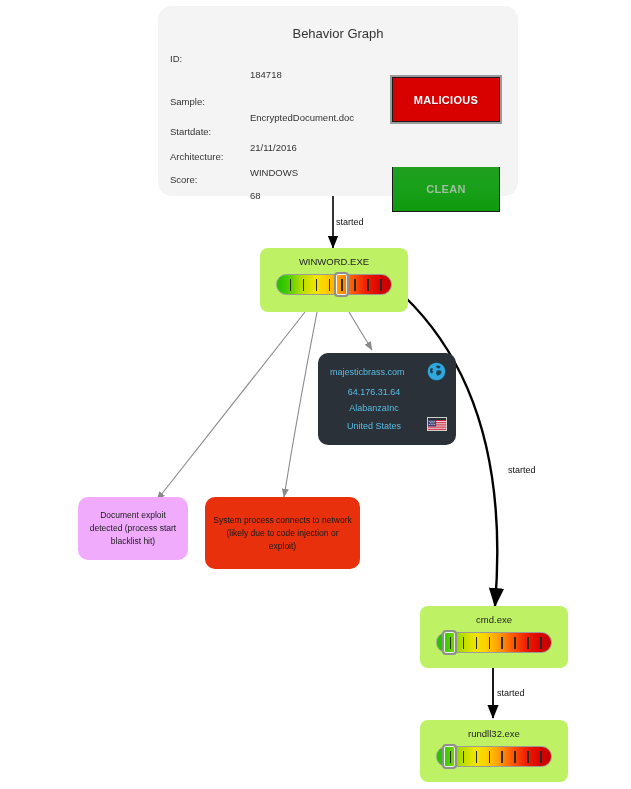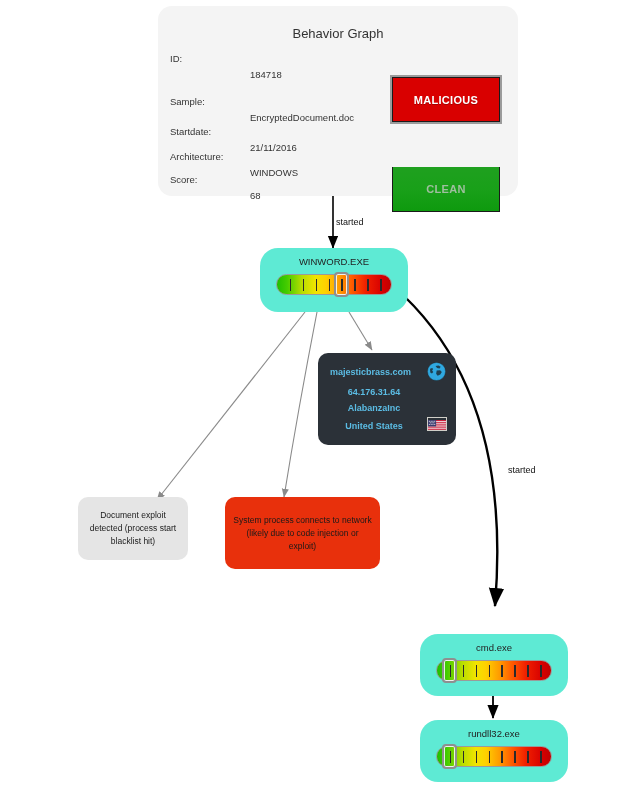--- a/index.html
+++ b/index.html
@@ -128,22 +128,22 @@
     border-left: 1px solid #1a1a1a;
     border-right: 1px solid #1a1a1a;
     border-bottom: 1px solid #1a1a1a;
     z-index: 1;
     justify-content: center;
   }
 
   
   .proc-node {
     position: absolute;
-    background: #5eead4;
-    border-radius: 18px;
+    background: #bef264;
+    border-radius: 8px;
     box-sizing: border-box;
   }
   .proc-label {
     position: absolute;
     left: 0;
     top: 8px;
     width: 100%;
     text-align: center;
     font-size: 9.5px;
     color: #222222;
@@ -201,39 +201,39 @@
     box-sizing: border-box;
     display: flex;
     align-items: center;
     justify-content: center;
     text-align: center;
     font-size: 8.5px;
     line-height: 13px;
     color: #1a1a1a;
     padding: 4px 8px;
   }
-  .alert-node.light { background: #e5e5e5; }
+  .alert-node.light { background: #f0abfc; }
   .alert-node.strong { background: #e8300c; }
 
   
   #net-node {
     position: absolute;
     left: 318px;
     top: 353px;
     width: 138px;
     height: 92px;
     background: #2b3138;
     border-radius: 10px;
     box-sizing: border-box;
   }
   .net-line {
     position: absolute;
     font-size: 9px;
     color: #5bbce4;
-    font-weight: bold;
+    font-weight: normal;
     white-space: nowrap;
   }
   #net-domain { left: 12px; top: 14px; }
   #net-ip     { left: 0; top: 34px; width: 112px; text-align: center; }
   #net-org    { left: 0; top: 50px; width: 112px; text-align: center; }
   #net-country{ left: 0; top: 68px; width: 112px; text-align: center; }
 
   .globe-icon {
     position: absolute;
     right: 10px;
@@ -378,25 +378,25 @@
           <rect x="7" y="4.6" width="1" height="1"></rect>
         </g>
       </svg>
     </div>
   </div>
 
   <div class="alert-node light" style="left:78px; top:497px; width:110px; height:63px;">
     <span>Document exploit detected (process start blacklist hit)</span>
   </div>
 
-  <div class="alert-node strong" style="left:205px; top:497px; width:155px; height:72px;margin-left:20px;">
+  <div class="alert-node strong" style="left:205px; top:497px; width:155px; height:72px;">
     <span>System process connects to network (likely due to code injection or exploit)</span>
   </div>
 
-  <div class="proc-node" id="node-cmd" style="left:420px; top:606px; width:148px; height:62px;margin-top:28px;">
+  <div class="proc-node" id="node-cmd" style="left:420px; top:606px; width:148px; height:62px;">
     <div class="proc-label">cmd.exe</div>
     <div class="gauge">
       <div class="gauge-ticks">
           <div class="gauge-tick" style="left: 12.8889px;"></div>
           <div class="gauge-tick" style="left: 25.7778px;"></div>
           <div class="gauge-tick" style="left: 38.6667px;"></div>
           <div class="gauge-tick" style="left: 51.5556px;"></div>
           <div class="gauge-tick" style="left: 64.4444px;"></div>
           <div class="gauge-tick" style="left: 77.3333px;"></div>
           <div class="gauge-tick" style="left: 90.2222px;"></div>

